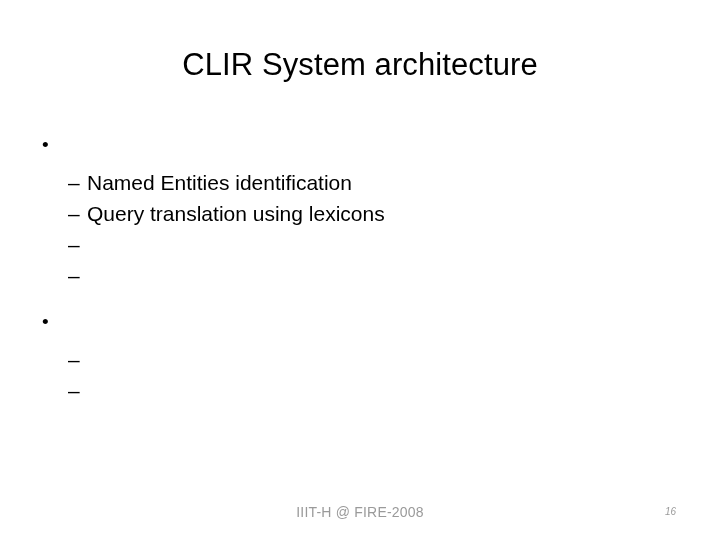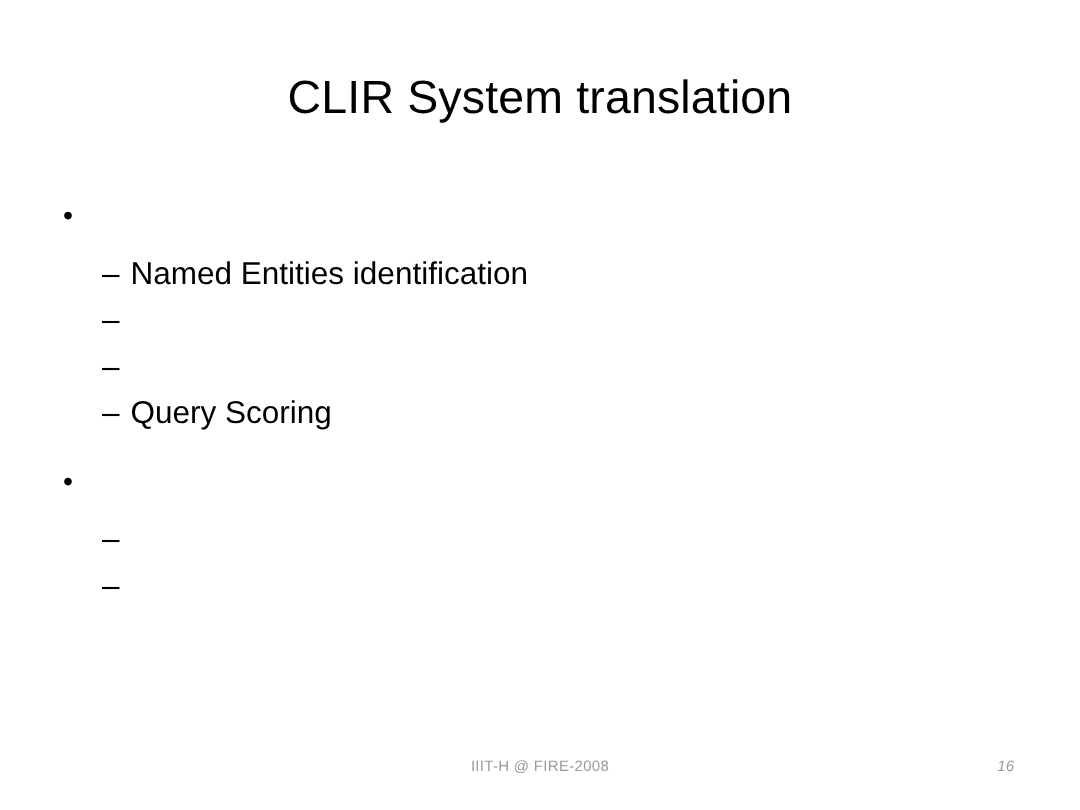--- a/index.html
+++ b/index.html
@@ -100,21 +100,21 @@
     top: 505px;
     width: 720px;
     height: 20px;
   }
   .footer-center {
     position: absolute;
     left: 0;
     top: 0;
     width: 720px;
     text-align: center;
-    font-size: 10px;
+    font-size: 14px;
     line-height: 14px;
     color: #9a9a9a;
     letter-spacing: 0.2px;
     white-space: nowrap;
   }
   .footer-pageno {
     position: absolute;
     right: 44px;
     top: 0;
     font-size: 10px;
@@ -123,52 +123,52 @@
     text-align: right;
     white-space: nowrap;
     font-style: italic;
   }
 </style>
 </head>
 <body>
 
 <div class="slide">
 
-  <div class="slide-title">CLIR System translation</div>
+  <div class="slide-title">CLIR System architecture</div>
 
   <div class="body-content">
 
     <div class="lvl1">
       <span class="marker">•</span>
     </div>
 
     <div class="group-gap-sm"></div>
 
     <div class="lvl2">
       <span class="marker">–</span>
       <span class="text">Named Entities identification</span>
     </div>
 
     <div class="sub-gap"></div>
 
     <div class="lvl2">
       <span class="marker">–</span>
+      <span class="text">Query translation using lexicons</span>
     </div>
 
     <div class="sub-gap"></div>
 
     <div class="lvl2">
       <span class="marker">–</span>
     </div>
 
     <div class="sub-gap"></div>
 
     <div class="lvl2">
       <span class="marker">–</span>
-      <span class="text">Query Scoring</span>
     </div>
 
     <div class="group-gap-lg"></div>
 
     <div class="lvl1">
       <span class="marker">•</span>
     </div>
 
     <div class="group-gap-sm"></div>
 

